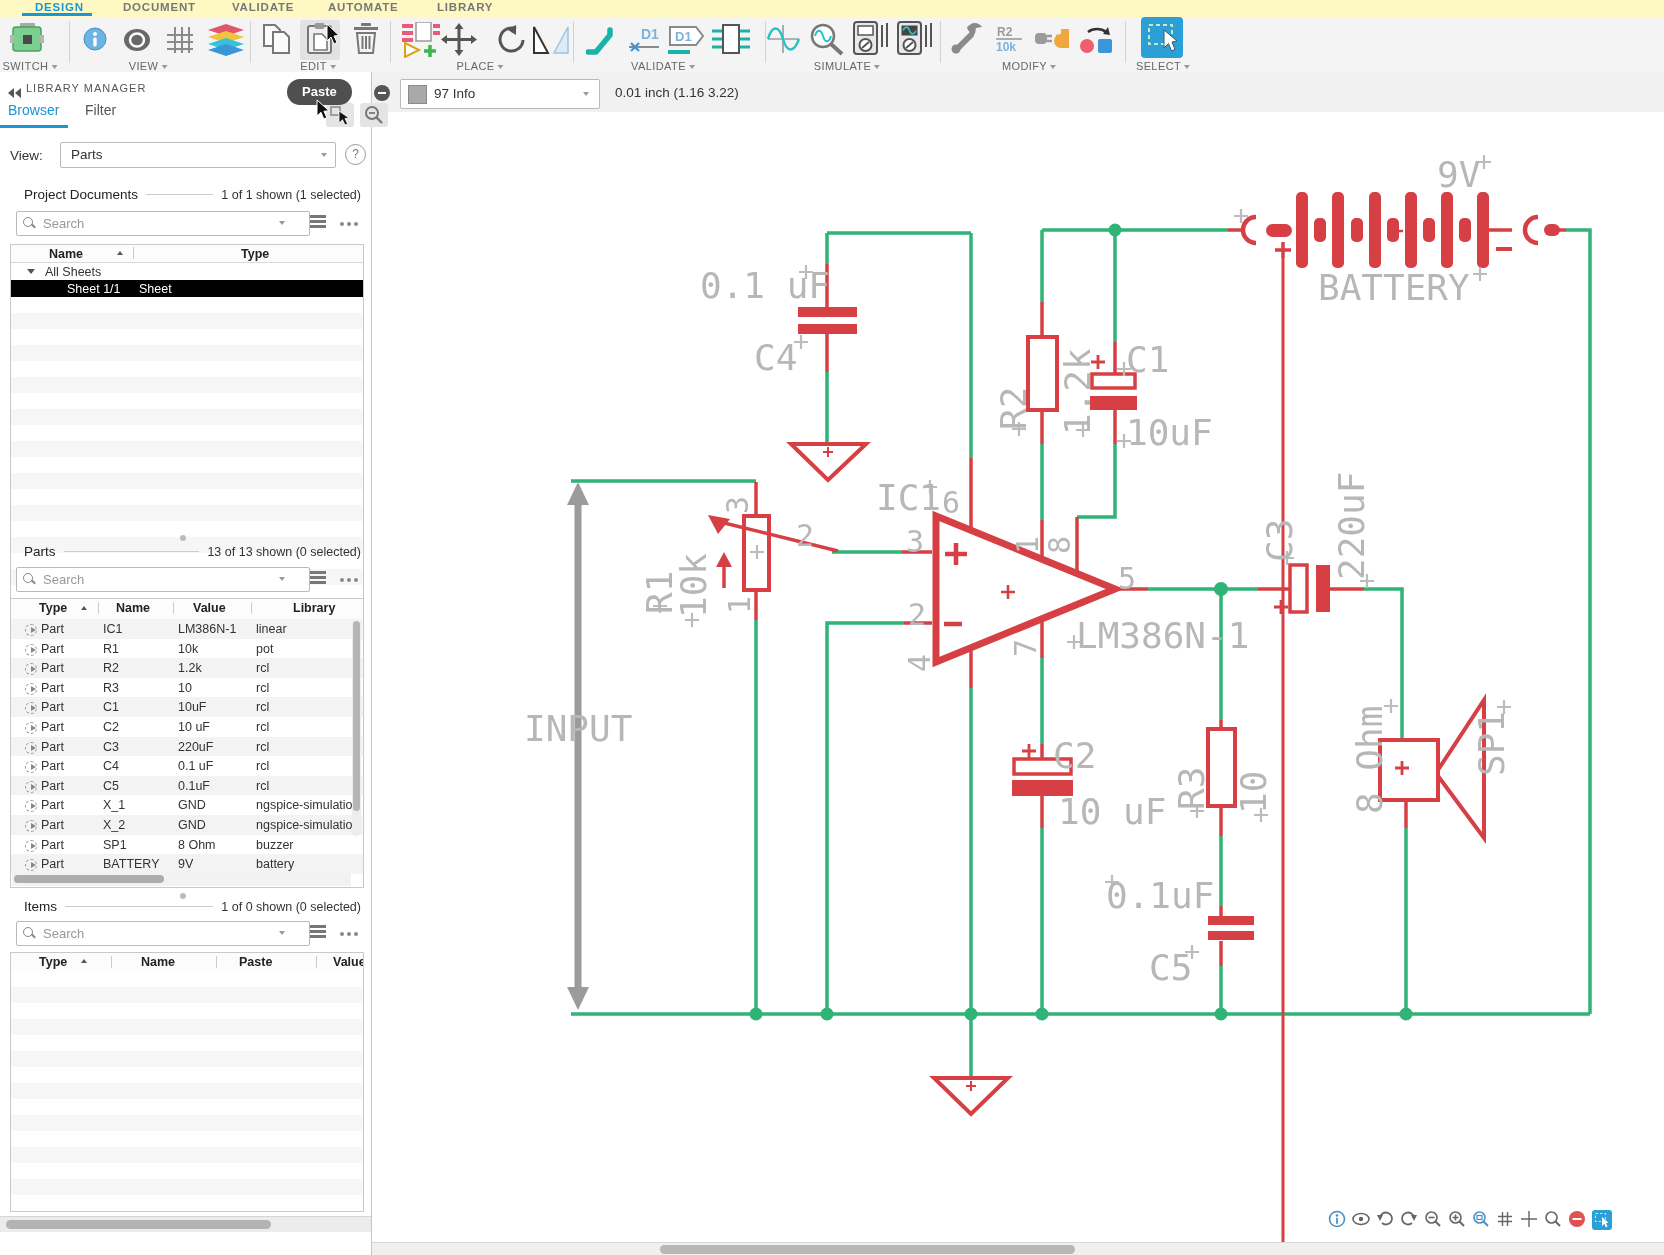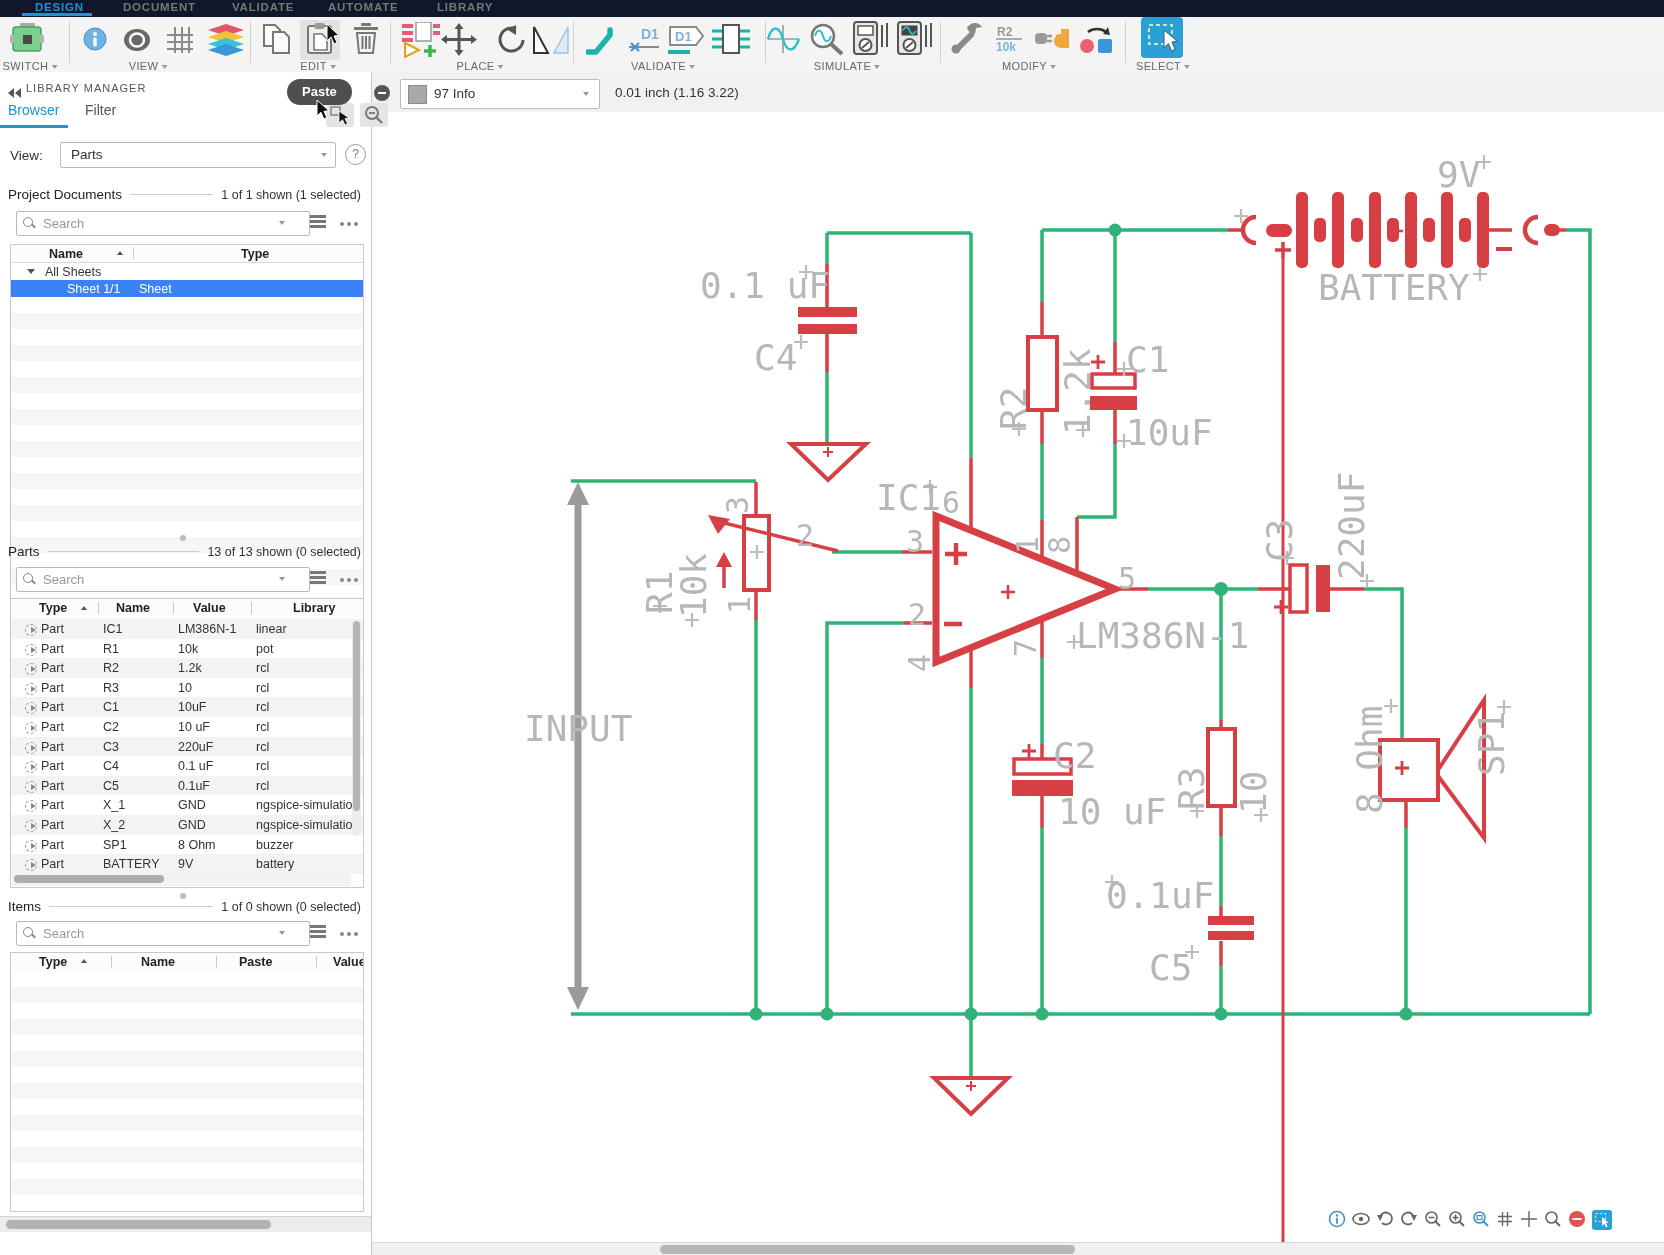--- a/index.html
+++ b/index.html
@@ -1,19 +1,19 @@
 <!DOCTYPE html>
 <html><head>
 <meta charset="utf-8">
 <style>
   html,body{margin:0;padding:0;background:#ddd;}
   .app{position:relative;width:1664px;height:1255px;background:#fff;font-family:"Liberation Sans",sans-serif;overflow:hidden;}
   .abs{position:absolute;}
   
-  .menubar{position:absolute;left:0;top:0;width:100%;height:17px;background:#0f172a;}
+  .menubar{position:absolute;left:0;top:0;width:100%;height:17px;background:#fef9c3;}
   .menu{position:absolute;top:1px;font-size:11.5px;font-weight:700;letter-spacing:.8px;color:#777;cursor:default;}
   .menu.active{color:#1a96d4;}
   .design-underline{position:absolute;left:22px;top:13px;width:70px;height:3px;background:#1a96d4;}
   
   .toolbar{position:absolute;left:0;top:17px;width:100%;height:55px;background:#f4f4f4;border-bottom:1px solid #d8d8d8;}
   .sep{position:absolute;top:4px;height:42px;width:1px;background:#d2d2d2;}
   .tbi{position:absolute;}
   .tbl{position:absolute;top:43px;font-size:11px;color:#666;letter-spacing:.4px;transform:translateX(-50%);white-space:nowrap;}
   .cdown{display:inline-block;width:0;height:0;border-left:3.5px solid transparent;border-right:3.5px solid transparent;border-top:4px solid #999;margin-left:3px;vertical-align:1px;}
   .pastebg{position:absolute;left:300px;top:3px;width:40px;height:40px;background:#e2e2e2;border-radius:3px;}
@@ -35,21 +35,21 @@
   
   .panel{position:absolute;left:0;top:72px;width:371px;bottom:0;background:#fff;border-right:1px solid #c6c6c6;}
   .dmtitle{position:absolute;left:26px;top:10px;font-size:11px;color:#555;letter-spacing:1px;}
   .collapse{position:absolute;left:8px;top:12px;}
   .tab{position:absolute;top:30px;font-size:14px;color:#555;cursor:default;}
   .tab.active{color:#1a96d4;}
   .tabline{position:absolute;left:0;top:53px;width:68px;height:3px;background:#1a96d4;}
   .viewlabel{position:absolute;left:10px;top:76px;font-size:13.5px;color:#333;}
   .dropdown{position:absolute;background:#fff;border:1px solid #b9b9b9;border-radius:2px;font-size:13.5px;color:#333;}
   .helpcircle{position:absolute;left:345px;top:72px;width:19px;height:19px;border:1.5px solid #999;border-radius:50%;color:#777;font-size:12px;text-align:center;line-height:19px;}
-  .secthead{position:absolute;left:8px;right:10px;display:flex;align-items:center;}
+  .secthead{position:absolute;left:24px;right:10px;display:flex;align-items:center;}
   .secttitle{font-size:13.5px;color:#222;white-space:nowrap;}
   .sectline{flex:1;height:1px;background:#ccc;margin:0 8px;}
   .sectcount{font-size:12.5px;color:#333;white-space:nowrap;}
   .search{position:absolute;left:16px;width:248px;height:23px;border:1px solid #b9b9b9;border-radius:2px;font-size:13px;color:#444;padding:0 18px 0 26px;font-family:"Liberation Sans",sans-serif;background:#fff;}
   .search::placeholder{color:#999;}
   .mag{position:absolute;width:14px;height:14px;}
   .mag::before{content:"";position:absolute;left:1px;top:1px;width:8px;height:8px;border:1.6px solid #888;border-radius:50%;}
   .mag::after{content:"";position:absolute;left:9px;top:9px;width:5px;height:1.8px;background:#888;transform:rotate(45deg);}
   .incaret{position:absolute;}
   .listicon{position:absolute;width:16px;height:3px;background:#777;box-shadow:0 5px 0 #777,0 10px 0 #777;}
@@ -59,21 +59,21 @@
   .th{position:absolute;top:2px;}
   .thdiv{position:absolute;top:2px;width:1px;height:12px;background:#ccc;}
   .sortup{display:inline-block;width:0;height:0;border-left:3.5px solid transparent;border-right:3.5px solid transparent;border-bottom:4px solid #555;margin-left:6px;vertical-align:2px;}
   .stripes{position:absolute;left:0;right:0;background:repeating-linear-gradient(to bottom,#fff 0px,#fff 16px,#f6f6f6 16px,#f6f6f6 32px);}
   .prow{position:absolute;left:0;right:0;height:19.6px;font-size:12.5px;color:#333;}
   .prow.alt{background:#f3f3f3;}
   .pcell{position:absolute;top:3px;white-space:nowrap;}
   .picon{position:absolute;left:14px;top:5px;width:10px;height:10px;border:1px dashed #999;border-radius:50%;}
   .picon::after{content:"";position:absolute;left:5px;top:2px;width:0;height:0;border-top:3px solid transparent;border-bottom:3px solid transparent;border-left:5px solid #888;}
   .treerow{position:absolute;left:0;right:0;font-size:12.5px;color:#333;}
-  .selrow{background:#3b82f6;color:#fff;}
+  .selrow{background:#000000;color:#fff;}
   .expander{position:absolute;left:16px;top:6px;width:0;height:0;border-left:4px solid transparent;border-right:4px solid transparent;border-top:5px solid #555;}
   .splitdot{position:absolute;left:180px;width:6px;height:6px;border-radius:50%;background:#bbb;}
   .vscroll{position:absolute;right:2px;top:22px;width:9px;height:215px;background:#ededed;border-radius:5px;}
   .vthumb{position:absolute;left:1px;top:0;width:7px;height:190px;background:#b5b5b5;border-radius:4px;}
   .tbhscroll{position:absolute;left:1px;right:12px;height:13px;background:#f2f2f2;}
   .tbhthumb{position:absolute;left:2px;top:2px;width:150px;height:8px;background:#adadad;border-radius:4px;}
   .pbottomscroll{position:absolute;left:0;right:0;top:1144px;height:15px;background:#ececec;border-top:1px solid #d5d5d5;}
   .pbthumb{position:absolute;left:6px;top:3px;width:265px;height:9px;background:#b3b3b3;border-radius:5px;}
   
   .tooltip{position:absolute;left:287px;top:79px;height:26px;padding:0 15px;border-radius:13px;background:#4f4f4f;color:#fff;font-size:13px;font-weight:700;line-height:26px;z-index:60;}

